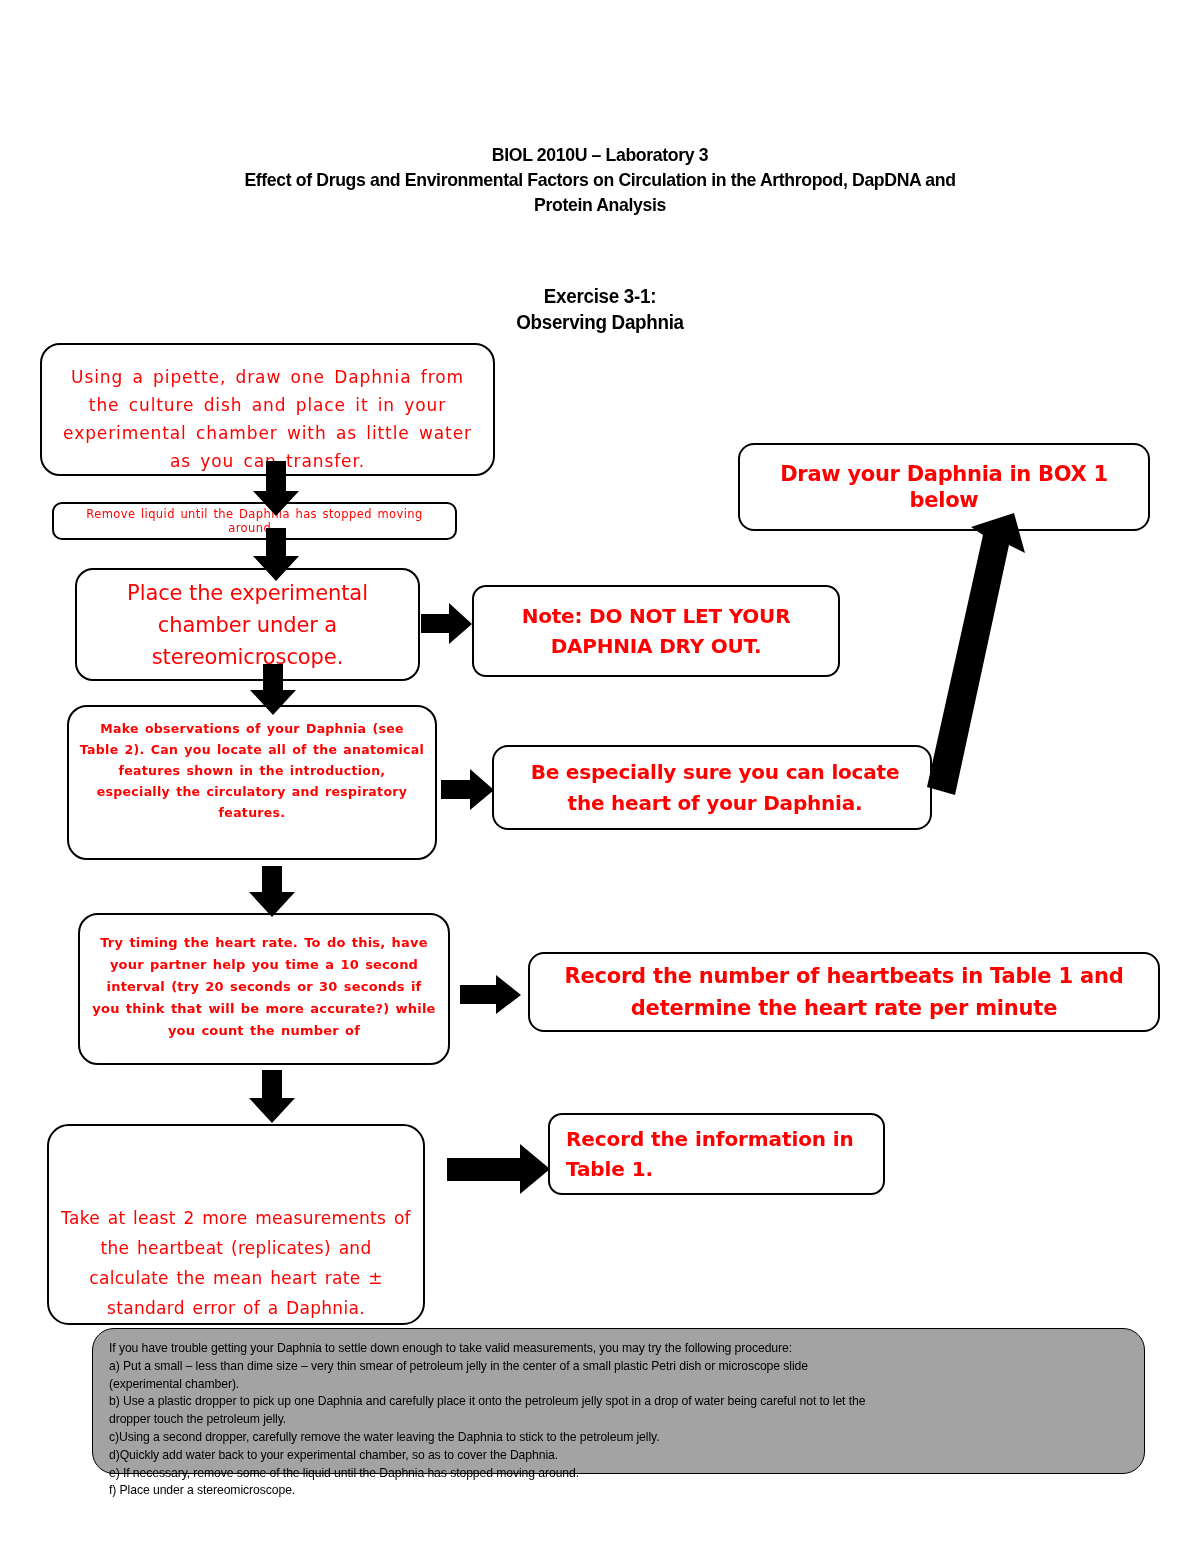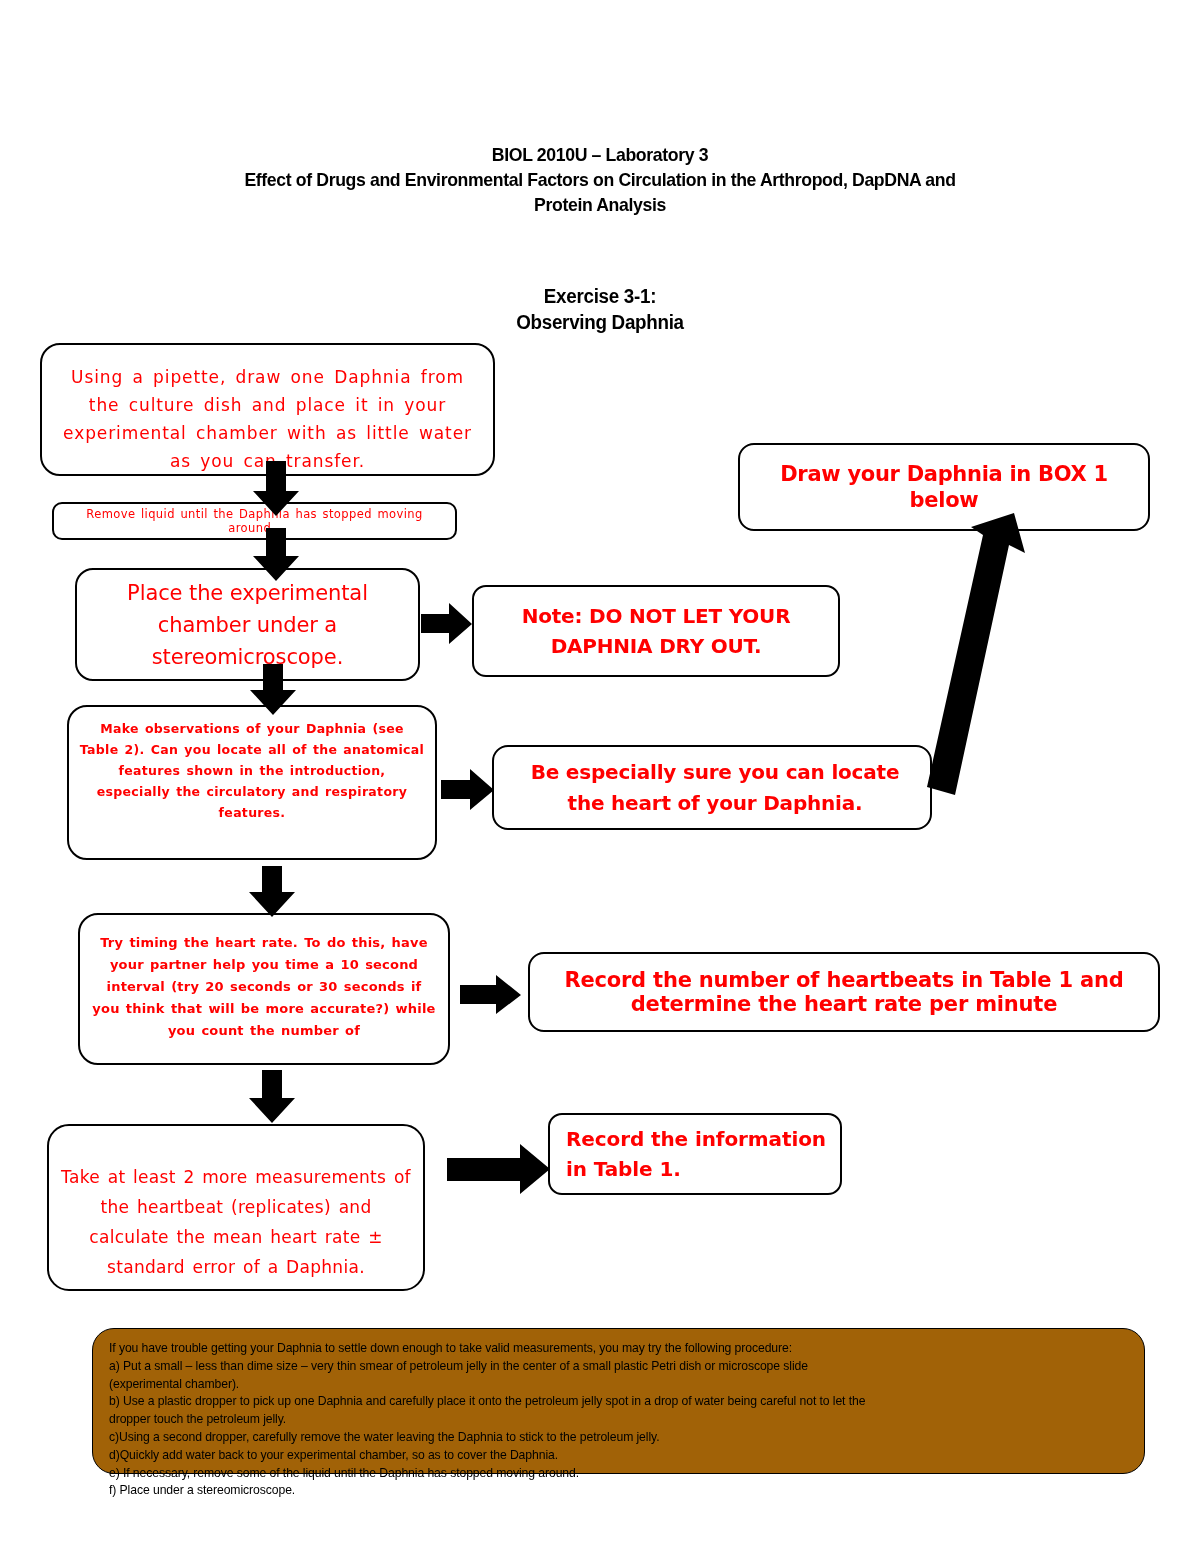--- a/index.html
+++ b/index.html
@@ -151,52 +151,52 @@
   #box-timing .txt {
     font-size: 13px; font-weight: bold; line-height: 22px;
     letter-spacing: 0.2px; word-spacing: 1.5px;
   }
 
   #box-record-hb {
     left: 528px; top: 952px; width: 632px; height: 80px;
     border-radius: 16px;
   }
   #box-record-hb .txt {
-    font-size: 21px; font-weight: bold; line-height: 24px;
+    font-size: 21px; font-weight: bold; line-height: 32px;
     letter-spacing: -0.2px;
   }
 
   #box-replicates {
-    left: 47px; top: 1124px; width: 378px; height: 167px;
+    left: 47px; top: 1124px; width: 378px; height: 201px;
     border-radius: 22px;
-    align-items: center;
+    align-items: flex-end;
     padding-top: 29px;
   }
   #box-replicates .txt {
     font-size: 17px; line-height: 30px; letter-spacing: 0.3px;
     word-spacing: 2px;
   }
 
   #box-record-info {
-    left: 548px; top: 1113px; width: 294px; height: 82px;
+    left: 548px; top: 1113px; width: 337px; height: 82px;
     border-radius: 14px;
     justify-content: flex-start;
     text-align: left;
   }
   #box-record-info .txt {
     font-size: 20px; font-weight: bold; line-height: 30px;
     letter-spacing: -0.1px; padding-left: 16px;
   }
 
   
   #box-trouble {
     position: absolute;
     left: 92px; top: 1328px; width: 1053px; height: 146px;
     box-sizing: border-box;
-    background: #a16207;
+    background: #a3a3a3;
     border: 1.6px solid #000000;
     border-radius: 22px;
     padding: 11px 16px 0 16px;
     z-index: 2;
   }
   #box-trouble .line {
     color: #000000;
     font-family: "Liberation Sans", sans-serif;
     font-size: 12.6px;
     line-height: 17.8px;

